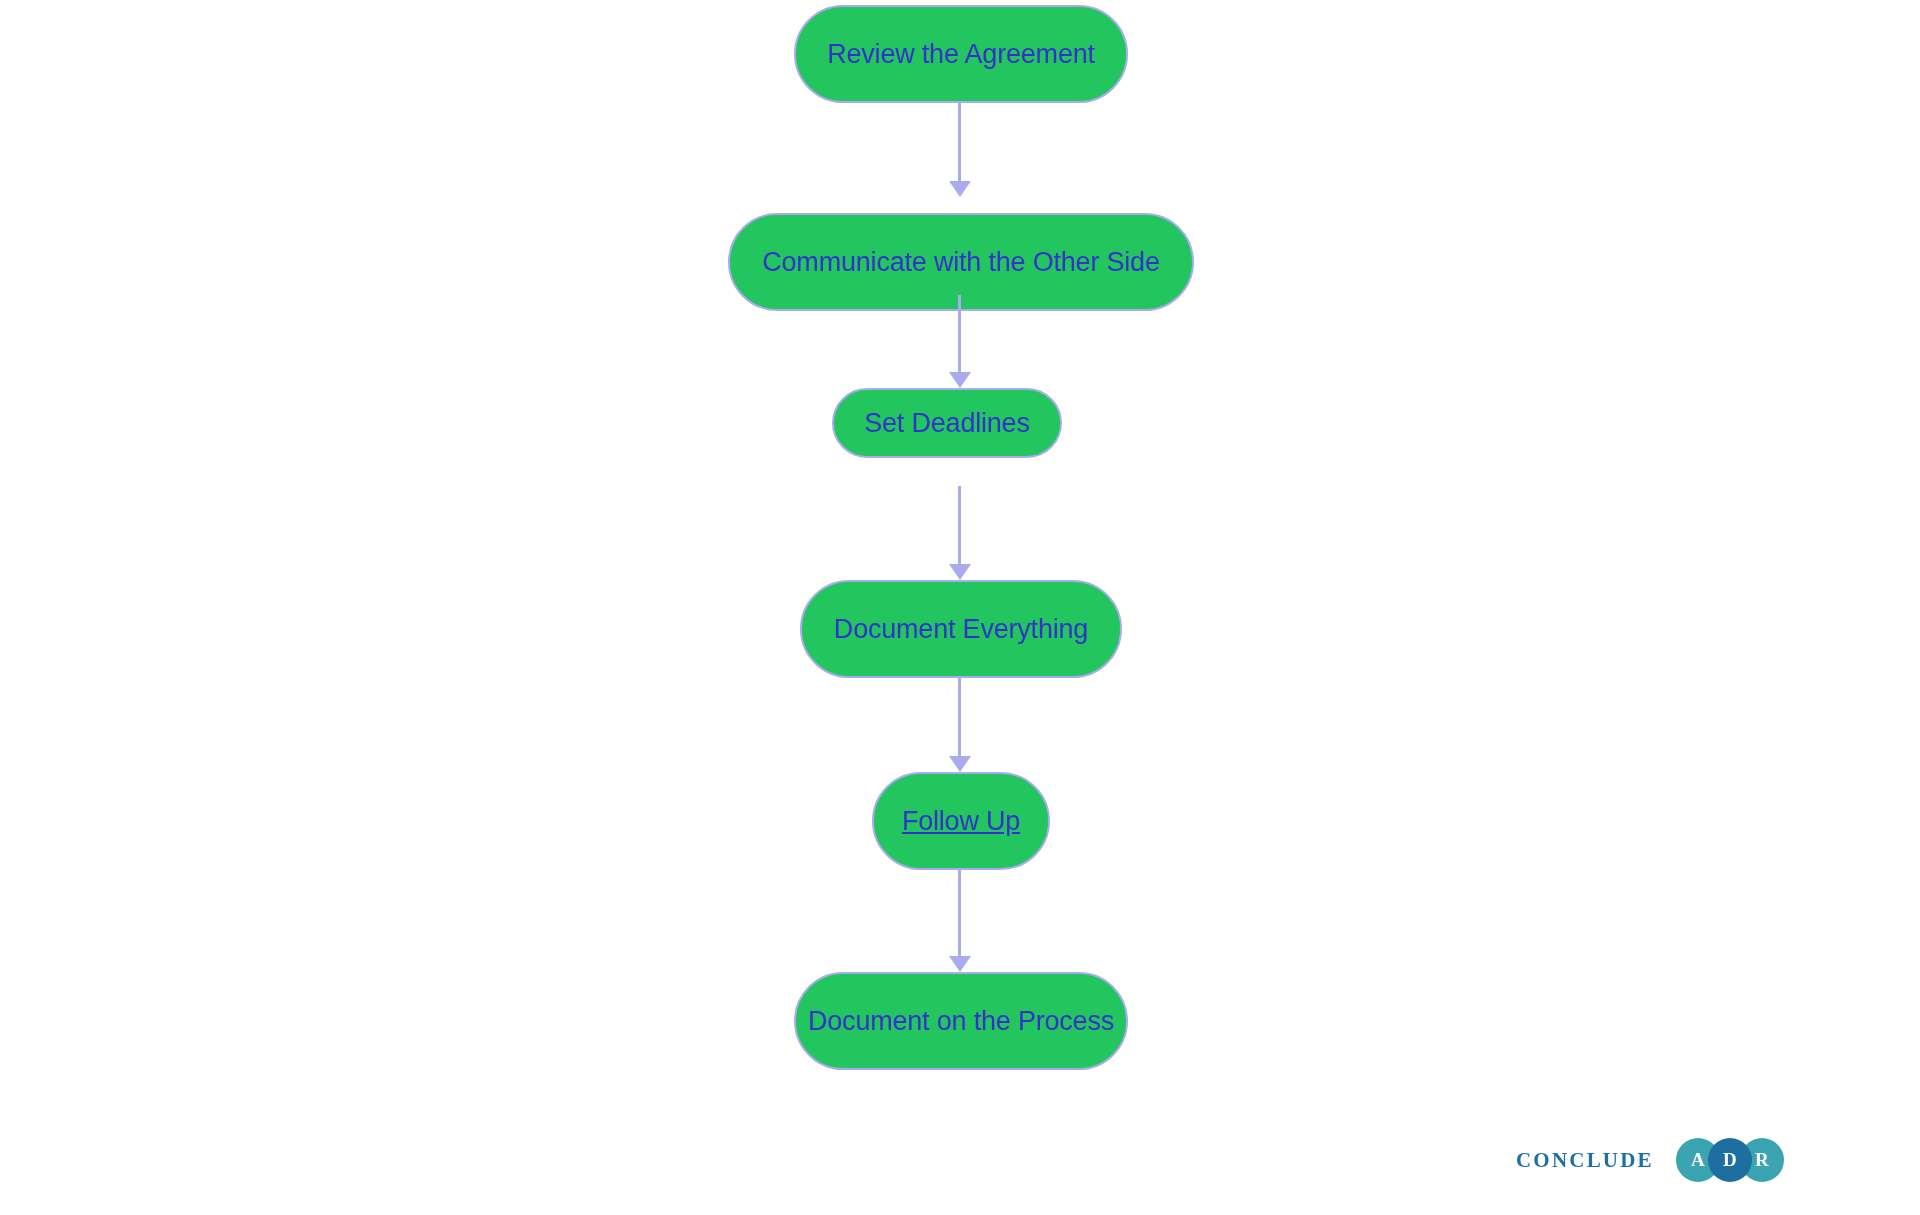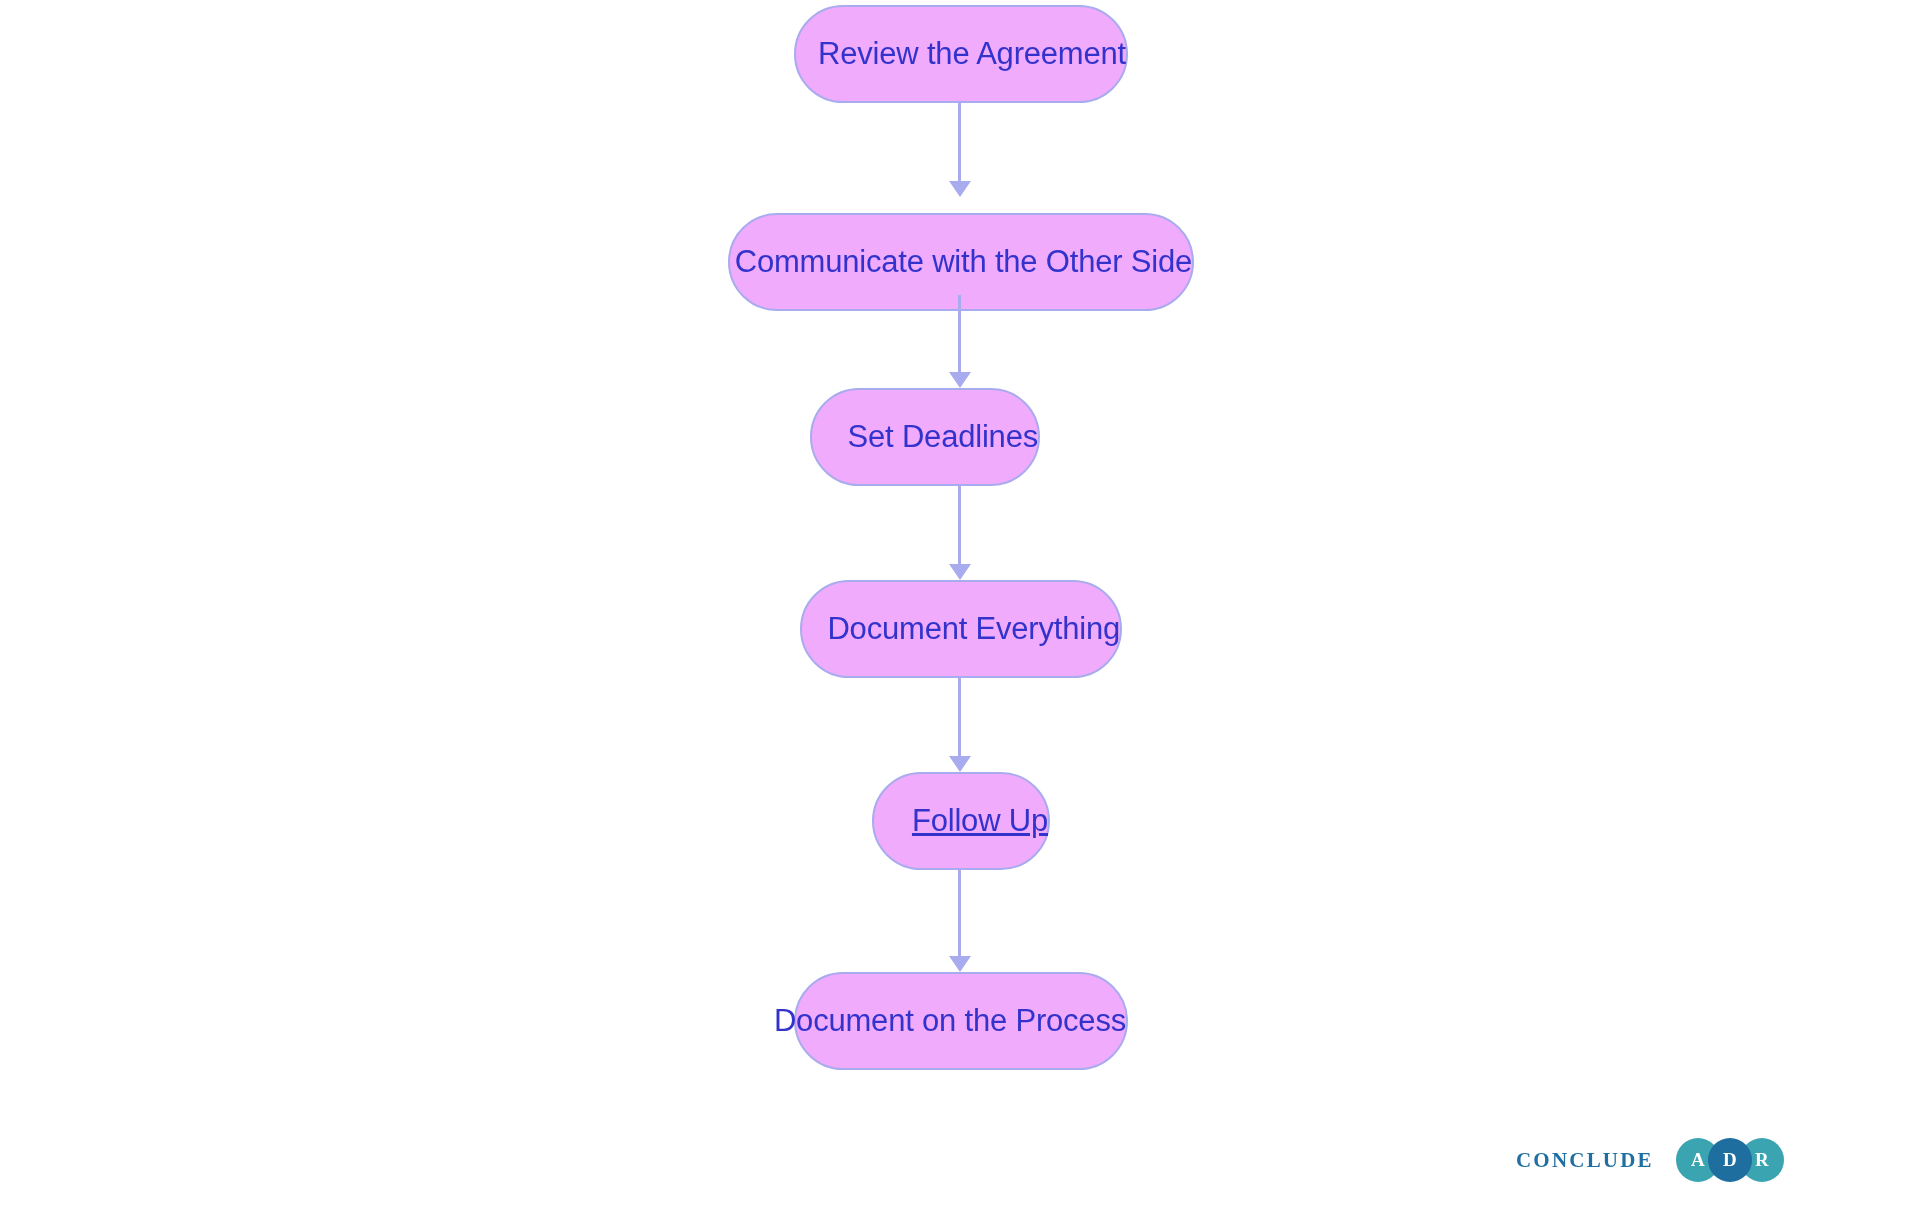--- a/index.html
+++ b/index.html
@@ -29,39 +29,39 @@
     top: 0;
     width: 1920px;
     height: 1120px;
   }
 
   
   .node {
     position: absolute;
     display: flex;
     align-items: center;
-    justify-content: flex-end;
+    justify-content: center;
     box-sizing: border-box;
-    background: #f0abfc;
+    background: #22c55e;
     border: 2px solid #a9abef;
     border-radius: 999px;
     color: #3333cc;
-    font-size: 31px;
+    font-size: 27px;
     font-weight: 400;
     letter-spacing: -0.2px;
     white-space: nowrap;
     user-select: none;
   }
   .node .node-label {
     pointer-events: none;
   }
 
   .n1 { left: 794px;  top: 5px;    width: 334px; height: 98px; }
   .n2 { left: 728px;  top: 197px;  width: 466px; height: 98px; margin-top: 16px; }
-  .n3 { left: 810px;  top: 388px;  width: 230px; height: 98px; }
+  .n3 { left: 832px;  top: 388px;  width: 230px; height: 70px; }
   .n4 { left: 800px;  top: 580px;  width: 322px; height: 98px; }
   .n5 { left: 872px;  top: 772px;  width: 178px; height: 98px; text-decoration: underline; }
   .n6 { left: 794px;  top: 972px;  width: 334px; height: 98px; }
 
   
   .connector {
     position: absolute;
     left: 954px;
     width: 12px;
   }

